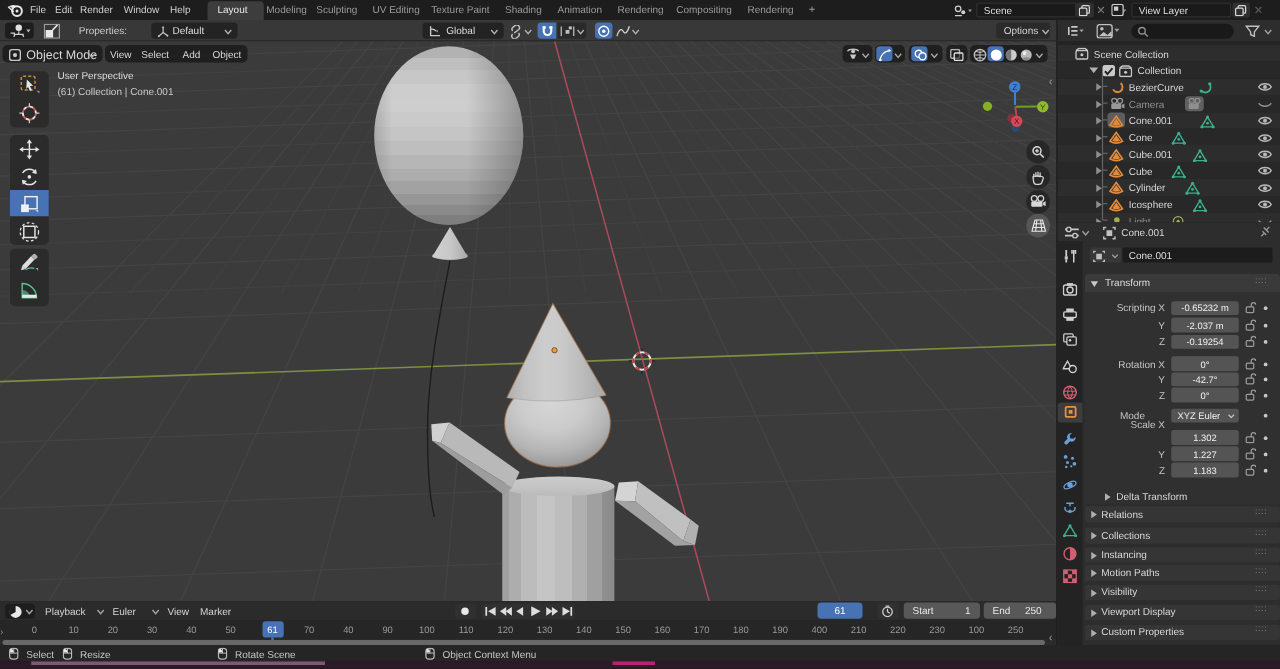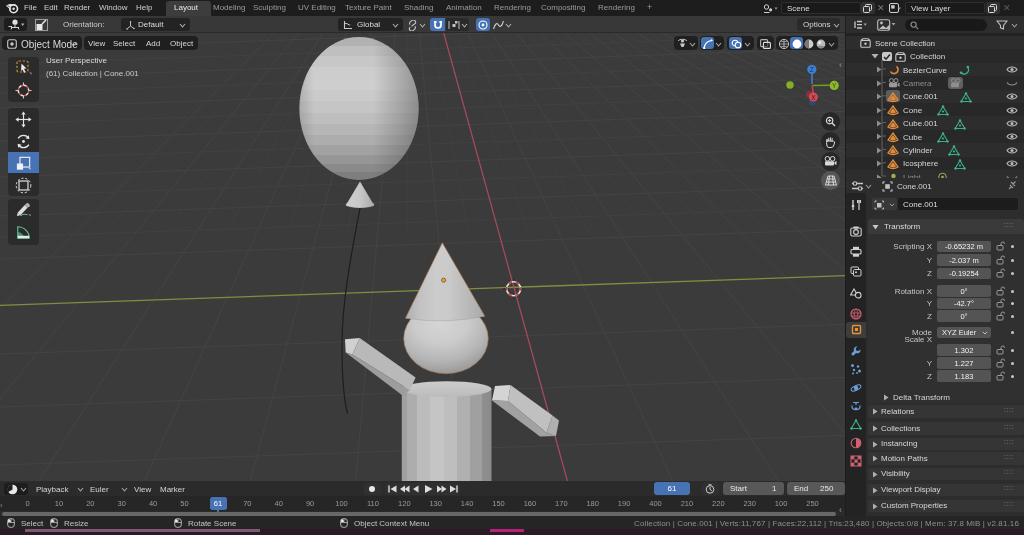--- a/index.html
+++ b/index.html
@@ -68,21 +68,21 @@
     <svg class="abs" style="left:7px;top:2.5px" width="18" height="11" viewBox="0 0 18 11">
       <circle cx="8" cy="3.2" r="2.6" fill="#e0e0e0"></circle>
       <path d="M8,6 L8,8.5 M4,8.5 L12,8.5 M5,8.5 L4,10.5 M11,8.5 L12,10.5 M1.5,7.5 L5,7.5" stroke="#cfcfcf" stroke-width="1" fill="none"></path>
       <path d="M14,4.5 l3.4,0 l-1.7,2.4 z" fill="#b5b5b5"></path>
     </svg>
     <svg class="abs" style="left:35px;top:2.5px" width="13" height="12" viewBox="0 0 13 12">
       <rect x="0.5" y="0.5" width="12" height="11" fill="none" stroke="#9d9d9d" stroke-width="1"></rect>
       <rect x="1.5" y="5" width="6" height="6" fill="#e8e8e8"></rect>
       <path d="M7,5 L11,1" stroke="#e8e8e8" stroke-width="1.4"></path>
     </svg>
-    <span class="t" style="left:63px;top:4px;color:#cccccc">Orientation:</span>
+    <span class="t" style="left:63px;top:4px;color:#cccccc">Properties:</span>
     <div class="abs" style="left:121px;top:2px;width:69px;height:13px;background:#232323;border-radius:3px"></div>
     <svg class="abs" style="left:126px;top:4.5px" width="9" height="9" viewBox="0 0 9 9">
         <path d="M4.5,0.5 L4.5,5 M4.5,5 L1,8 M4.5,5 L8,7.5" stroke="#c0c0c0" stroke-width="1" fill="none"></path>
         <circle cx="4.5" cy="0.8" r="0.8" fill="#c0c0c0"></circle>
         <circle cx="1" cy="8" r="0.8" fill="#c0c0c0"></circle>
         <circle cx="8" cy="7.5" r="0.8" fill="#c0c0c0"></circle>
       </svg>
     <span class="t" style="left:138px;top:4px;color:#dddddd">Default</span>
     <svg class="abs" style="left:179px;top:6.5px" width="7" height="5" viewBox="0 0 7 5">
         <path d="M1,1 L3.5,4 L6,1" stroke="#b0b0b0" stroke-width="1.1" fill="none"></path>
@@ -852,21 +852,21 @@
       </svg>
     <div class="abs" style="left:165px;top:124.0px;width:3px;height:3px;border-radius:50%;background:#c8c8c8"></div>
     <span class="t" style="left:86px;top:133.5px;font-size:8px;color:#c5c5c5;transform:translateX(-100%)">Z</span>
     <div class="abs" style="left:91px;top:132px;width:54px;height:11.5px;background:#545454;border-radius:2px"></div>
     <span class="t" style="left:118px;top:133.5px;font-size:7.5px;color:#f2f2f2;transform:translateX(-50%)">0°</span>
     <svg class="abs" style="left:150px;top:132.5px" width="9" height="10" viewBox="0 0 9 10">
         <rect x="1" y="4.5" width="6" height="4.5" rx="0.8" fill="none" stroke="#9a9a9a" stroke-width="1"></rect>
         <path d="M5,4.5 L5,2.8 A1.8,1.8 0 0 1 8.6,2.8" fill="none" stroke="#9a9a9a" stroke-width="1"></path>
       </svg>
     <div class="abs" style="left:165px;top:136.5px;width:3px;height:3px;border-radius:50%;background:#c8c8c8"></div>
-    <span class="t" style="left:86px;top:150.2px;font-size:8px;color:#c5c5c5;transform:translateX(-100%)">Mode</span>
+    <span class="t" style="left:70px;top:150.2px;font-size:8px;color:#c5c5c5;transform:translateX(-100%)">Mode</span>
     <div class="abs" style="left:91px;top:148.7px;width:54px;height:11.5px;background:#545454;border-radius:2px"></div>
     <span class="t" style="left:96px;top:150.2px;font-size:7.5px;color:#efefef">XYZ Euler</span>
     <svg class="abs" style="left:136px;top:152.7px" width="6" height="4" viewBox="0 0 6 4">
         <path d="M0.8,0.8 L3,3 L5.2,0.8" stroke="#c0c0c0" stroke-width="1" fill="none"></path>
       </svg>
     <div class="abs" style="left:165px;top:153.2px;width:3px;height:3px;border-radius:50%;background:#c8c8c8"></div>
     <span class="t" style="left:86px;top:157px;font-size:8px;color:#c5c5c5;transform:translateX(-100%)">Scale X</span>
     <div class="abs" style="left:91px;top:166px;width:54px;height:11.5px;background:#545454;border-radius:2px"></div>
     <span class="t" style="left:118px;top:167.5px;font-size:7.5px;color:#f2f2f2;transform:translateX(-50%)">1.302</span>
     <svg class="abs" style="left:150px;top:166.5px" width="9" height="10" viewBox="0 0 9 10">
@@ -1036,19 +1036,18 @@
         <path d="M4,0.7 L4,4.5 M0.7,4.5 L7.3,4.5" stroke="#b8b8b8" stroke-width="0.8"></path>
         <path d="M1.2,1.2 Q4,0.7 3.8,4 L1,4 Z" fill="#e8e8e8"></path>
       </svg>
     <span class="t" style="left:188px;top:2.5px;font-size:8px;color:#c5c5c5">Rotate Scene</span>
     <svg class="abs" style="left:340px;top:2px" width="8" height="10" viewBox="0 0 8 10">
         <rect x="0.7" y="0.7" width="6.6" height="8.6" rx="2.5" fill="none" stroke="#b8b8b8" stroke-width="1"></rect>
         <path d="M4,0.7 L4,4.5 M0.7,4.5 L7.3,4.5" stroke="#b8b8b8" stroke-width="0.8"></path>
         <path d="M1.2,1.2 Q4,0.7 3.8,4 L1,4 Z" fill="#e8e8e8"></path>
       </svg>
     <span class="t" style="left:354px;top:2.5px;font-size:8px;color:#c5c5c5">Object Context Menu</span>
-    <span class="t" style="left:1019px;top:3px;font-size:8px;color:#8f8f8f;letter-spacing:0.12px;transform:translateX(-100%)">Collection | Cone.001 | Verts:11,767 | Faces:22,112 | Tris:23,480 | Objects:0/8 | Mem: 37.8 MiB | v2.81.16</span>
   </div>
   <div id="bottomstrip" class="abs" style="left:0;top:529px;width:1024px;height:6px;background:#2c1b27;overflow:hidden">
       <div class="abs" style="left:25px;top:0;width:235px;height:3px;background:#7c5a72"></div>
       <div class="abs" style="left:490px;top:0;width:34px;height:3px;background:#b52277"></div>
     </div>
 </div>
 
 </body></html>

